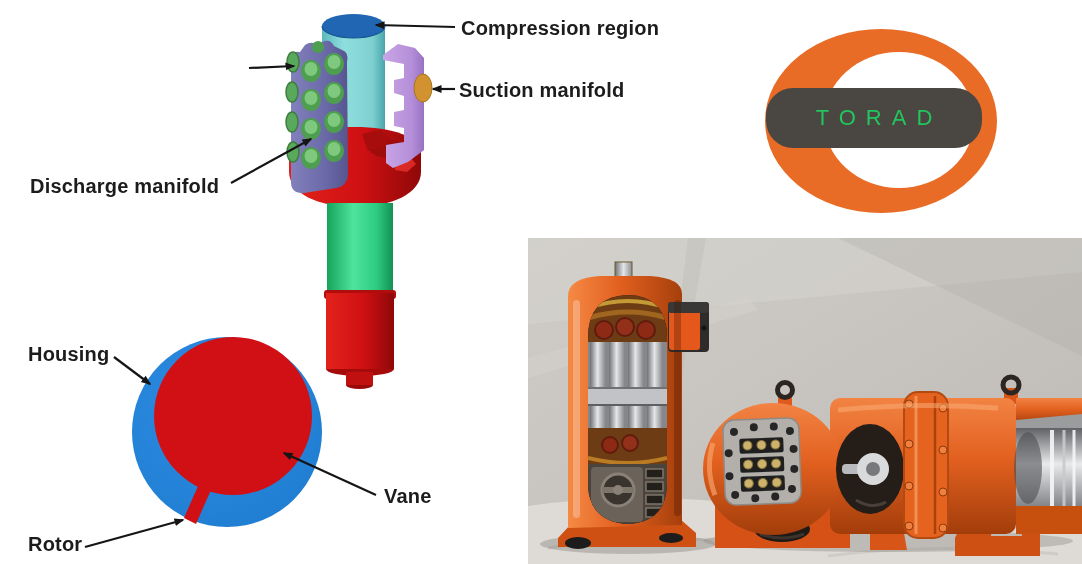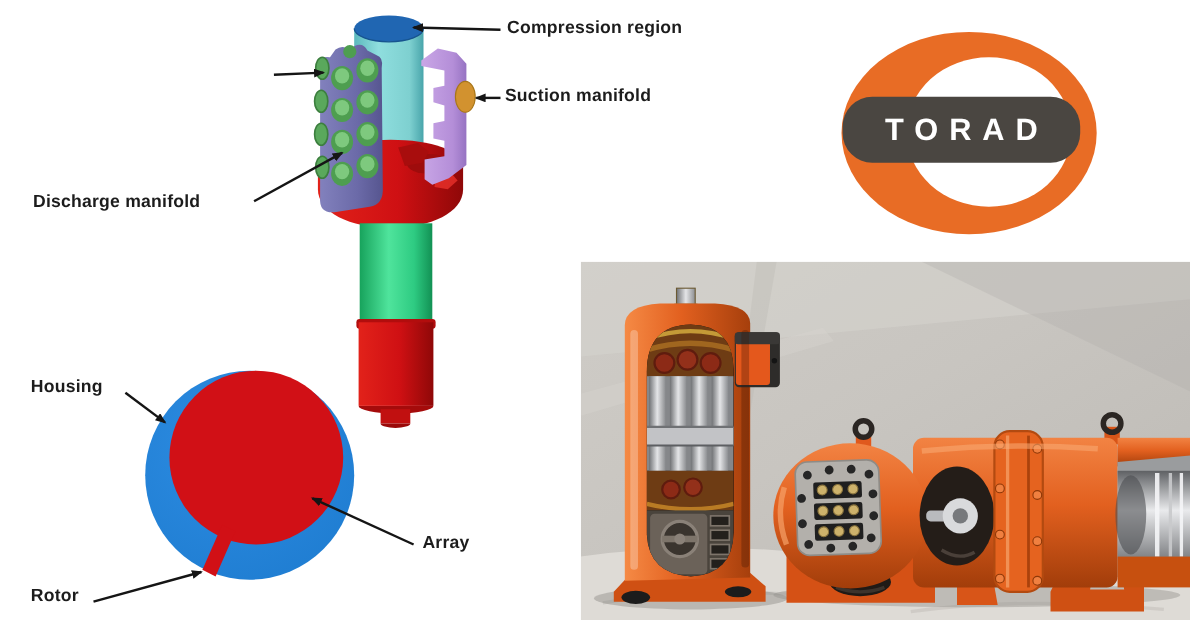--- a/index.html
+++ b/index.html
@@ -1,35 +1,35 @@
 <!DOCTYPE html>
 <html style="--label-text: #1c1c1c; --logo-orange: #e86c25; --logo-band: #4a4641; --compression-top-blue: #2066b2; --compression-cyan: #7ed0d0; --suction-lavender: #b48ed8; --suction-port-orange: #d2922f; --discharge-slate: #6b6aa8; --valve-green: #7ec97e; --base-red: #cf1013; --shaft-green: #2ecb82; --housing-blue: #1e7cd0; --rotor-red: #d11016; --machine-orange: #e2601f; --cloth-gray: #c8c5c0;"><head>
 <meta charset="utf-8">
 <style>
   html,body{margin:0;padding:0;background:#ffffff;}
   #stage{
     position:relative;width:1082px;height:564px;background:#ffffff;overflow:hidden;
     font-family:"Liberation Sans","DejaVu Sans",sans-serif;
   }
   .cad-label{
-    position:absolute;font-size:16px;font-weight:600;letter-spacing:.2px;
+    position:absolute;font-size:20px;font-weight:600;letter-spacing:.2px;
     color:var(--label-text,#1c1c1c);white-space:nowrap;line-height:1;
   }
   #model-svg,#photo-svg{position:absolute;display:block;}
   #model-svg{left:0;top:0;}
   #photo-svg{left:528px;top:238px;}
   
   #logo{position:absolute;left:765px;top:29px;width:232px;height:184px;}
   .logo-ring{position:absolute;left:0;top:0;width:232px;height:184px;border-radius:50%;
     background:var(--logo-orange,#e86c25);}
   .logo-hole{position:absolute;left:59px;top:23px;width:150px;height:136px;border-radius:50%;
     background:#ffffff;}
   .logo-band{position:absolute;left:1px;top:59px;width:216px;height:60px;border-radius:27px;
     background:var(--logo-band,#4a4641);display:flex;align-items:center;justify-content:center;}
-  .logo-band span{color:#ffffff;font-weight:700;font-size:28px;letter-spacing:10px;
+  .logo-band span{color:#22c55e;font-weight:400;font-size:22px;letter-spacing:10px;
     padding-left:10px; 
     line-height:1;}
 </style>
 </head>
 <body>
 
 <div id="stage">
 
   <svg id="model-svg" width="700" height="564" viewBox="0 0 700 564" aria-hidden="true">
     <defs>
@@ -152,21 +152,21 @@
       <line x1="114" y1="357" x2="150" y2="384" marker-end="url(#ah)"></line>
       <line x1="376" y1="495" x2="284" y2="453" marker-end="url(#ah)"></line>
       <line x1="85" y1="547" x2="183" y2="520" marker-end="url(#ah)"></line>
     </g>
   </svg>
 
   <div class="cad-label" style="left:461px;top:18px">Compression region</div>
   <div class="cad-label" style="left:30px;top:176px">Discharge manifold</div>
   <div class="cad-label" style="left:459px;top:80px">Suction manifold</div>
   <div class="cad-label" style="left:28px;top:344px">Housing</div>
-  <div class="cad-label" style="left:384px;top:486px">Array</div>
+  <div class="cad-label" style="left:384px;top:486px">Vane</div>
   <div class="cad-label" style="left:28px;top:534px">Rotor</div>
 
   <div id="logo">
     <div class="logo-ring"></div>
     <div class="logo-hole"></div>
     <div class="logo-band">
       <span>TORAD</span>
     </div>
   </div>
 

